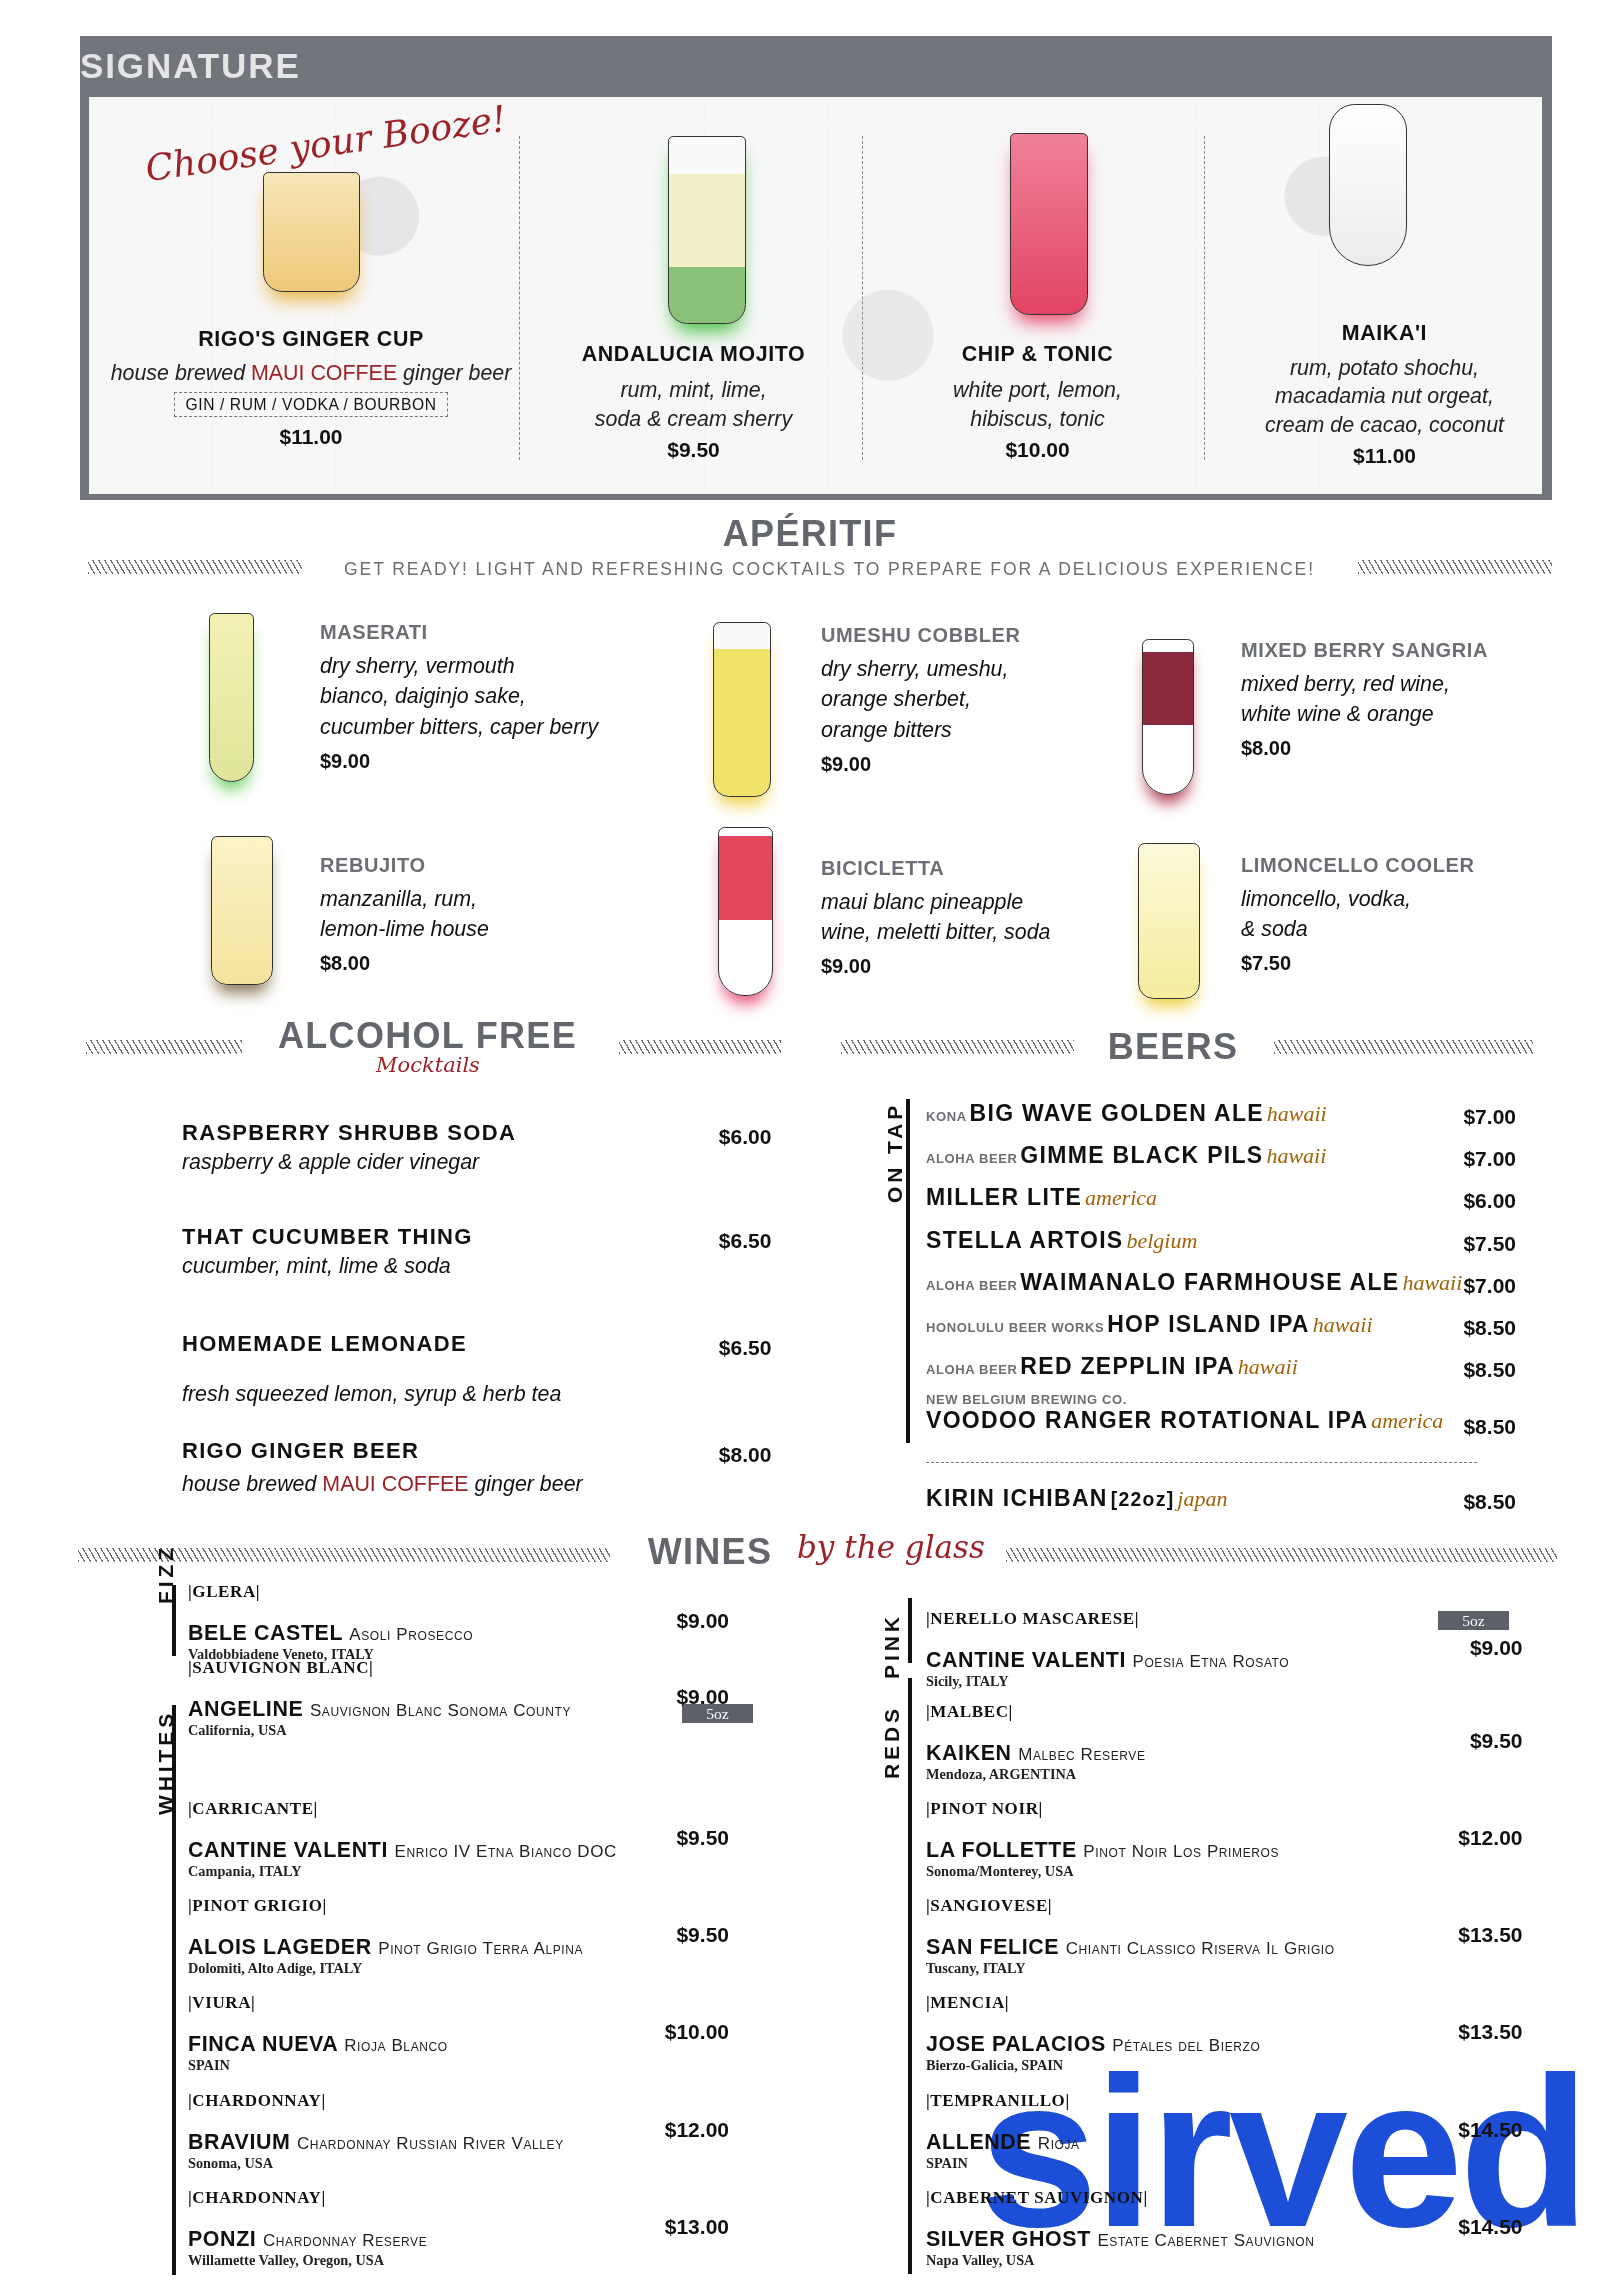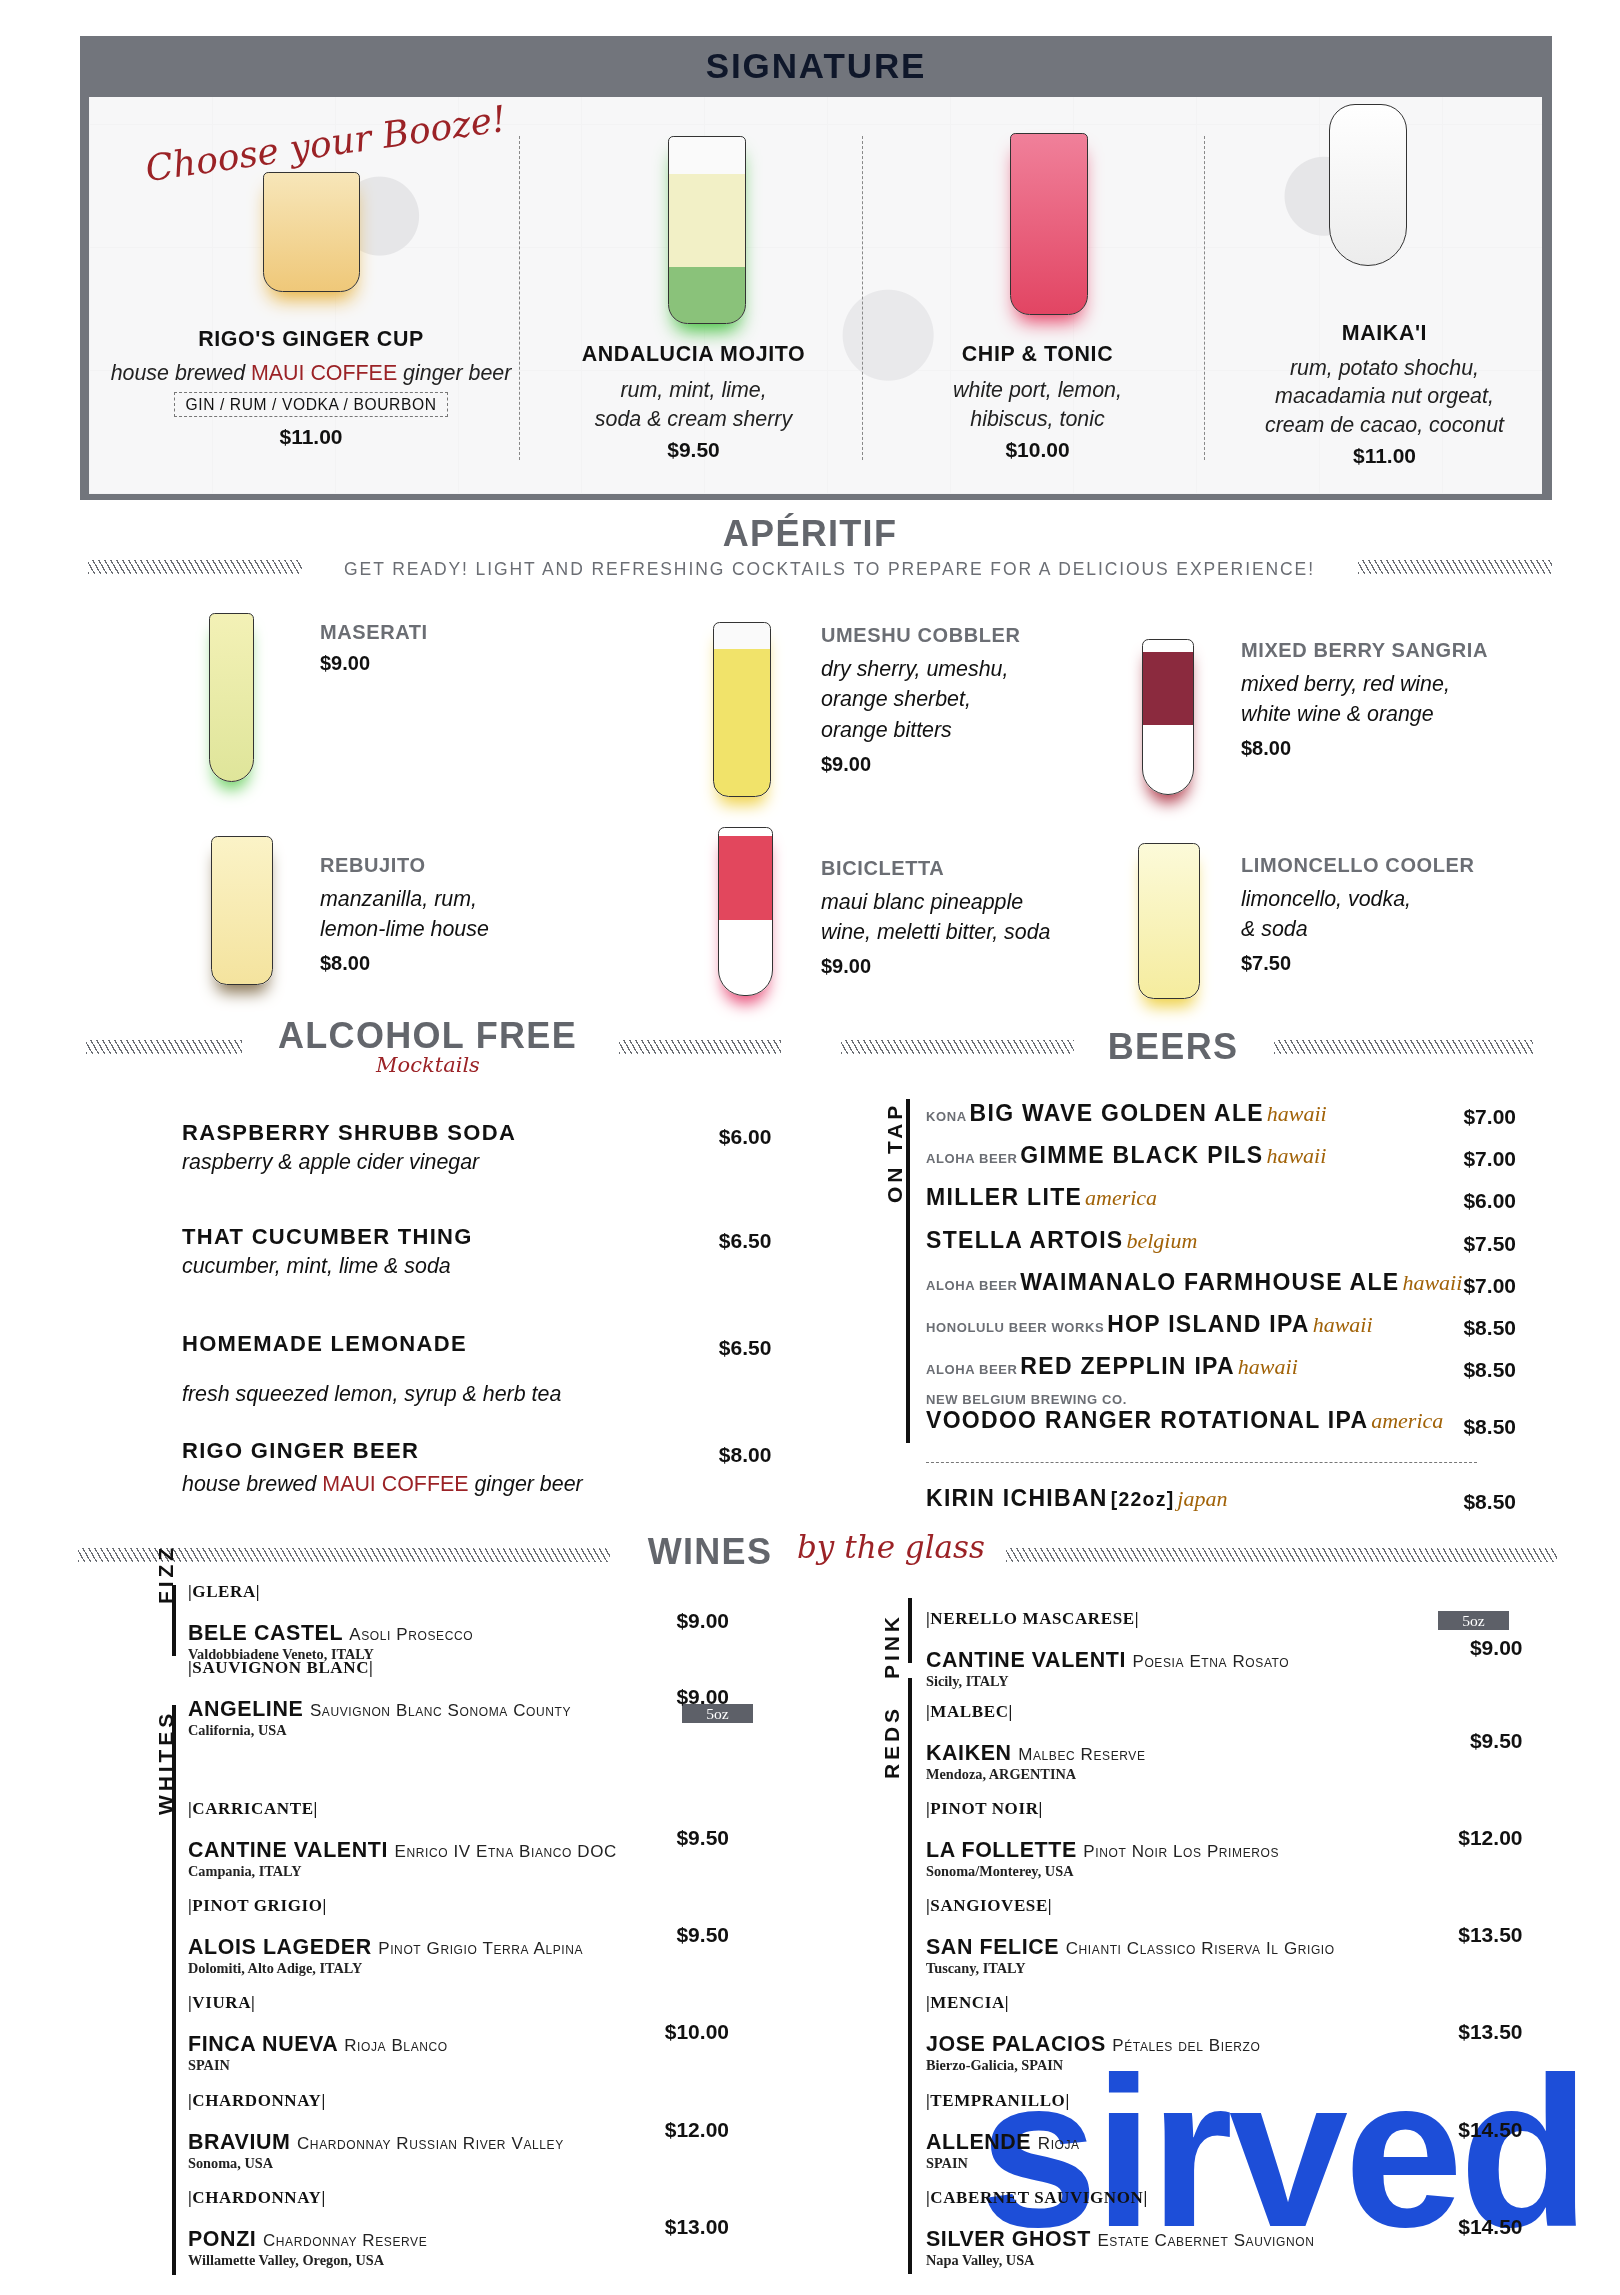--- a/index.html
+++ b/index.html
@@ -5,21 +5,21 @@
   *{box-sizing:border-box;margin:0;padding:0}
   html,body{width:1621px;height:2295px;background:#fff;overflow:hidden}
   body{position:relative;font-family:"Liberation Sans",sans-serif;color:#111}
   .abs{position:absolute}
   .gray{color:#6b6e74}
   .red{color:#9b2226}
   .script{font-family:"DejaVu Serif",serif;font-style:italic;color:#9b2226}
   .hatch{position:absolute;height:14.3px;background:repeating-linear-gradient(60deg,#6b6e74 0 1.3px,transparent 1.3px 5.2px)}
   
   #sig{left:80px;top:36px;width:1472px;height:464px;background:#72757c}
-  #sig-title{left:0;top:0;width:100%;height:60px;text-align:center;line-height:60px;font-size:35px;font-weight:bold;color:#0f172a;letter-spacing:1.9px}
+  #sig-title{left:0;top:0;width:100%;height:60px;line-height:60px;font-size:35px;font-weight:bold;color:#e5e5e5;letter-spacing:1.9px}
   #sig-panel{left:9px;top:61px;width:1453px;height:397px;background:
     radial-gradient(circle at 20% 30%,#e6e6e8 0 39px,transparent 40px),
     radial-gradient(circle at 55% 60%,#e9e9eb 0 45px,transparent 46px),
     radial-gradient(circle at 85% 25%,#e6e6e8 0 39px,transparent 40px),
     repeating-linear-gradient(0deg,#f3f3f4 0 1.3px,transparent 1.3px 123px),
     repeating-linear-gradient(90deg,#f3f3f4 0 1.3px,transparent 1.3px 123px),#f7f7f8}
   .sig-sep{position:absolute;top:78px;height:363px;border-left:1.9px dashed #888}
   .sig-col{position:absolute;text-align:center}
   .sig-name{font-weight:bold;font-size:21.4px;letter-spacing:0.6px;color:#111}
   .sig-desc{font-style:italic;font-size:21.4px;line-height:28.5px;color:#222;font-family:"Liberation Sans",sans-serif}
@@ -109,20 +109,25 @@
 
 <div class="drink-ill" style="left:209px;top:613px;width:45px;height:169px;background:linear-gradient(#f3f1b6,#dfe59a);border-radius:6.5px 6.5px 26px 26px;box-shadow:0 13px 16px -5.2px #6fd165"></div>
 <div class="drink-ill" style="left:713px;top:622px;width:58px;height:175px;background:linear-gradient(#fafafa 0 15%,#f1e36a 15%);box-shadow:0 13px 16px -5.2px #f0d34d"></div>
 <div class="drink-ill" style="left:1142px;top:639px;width:52px;height:156px;background:linear-gradient(#fff 0 8%,#8b2a3e 8% 55%,#fff 55%);border-radius:6.5px 6.5px 26px 26px;box-shadow:0 13px 16px -5.2px #b03a4a"></div>
 <div class="drink-ill" style="left:211px;top:836px;width:62px;height:149px;background:linear-gradient(#fbf3c7,#f4e39e);box-shadow:0 13px 16px -5.2px #8a7655"></div>
 <div class="drink-ill" style="left:718px;top:827px;width:55px;height:169px;background:linear-gradient(#fff 0 5%,#e2475d 5% 55%,#fff 55%);border-radius:6.5px 6.5px 26px 26px;box-shadow:0 13px 16px -5.2px #e8507a"></div>
 <div class="drink-ill" style="left:1138px;top:843px;width:62px;height:156px;background:linear-gradient(#fcfad9,#f5ec9e);box-shadow:0 13px 16px -5.2px #efd24a"></div>
 
 <div class="ap-item" style="left:320px;top:621px">
   <div class="ap-name">MASERATI</div>
+  <div class="ap-desc">
+      <div>dry sherry, vermouth</div>
+      <div>bianco, daiginjo sake,</div>
+      <div>cucumber bitters, caper berry</div>
+    </div>
   <div class="ap-price">$9.00</div>
 </div>
 <div class="ap-item" style="left:821px;top:624px">
   <div class="ap-name">UMESHU COBBLER</div>
   <div class="ap-desc">
       <div>dry sherry, umeshu,</div>
       <div>orange sherbet,</div>
       <div>orange bitters</div>
     </div>
   <div class="ap-price">$9.00</div>

